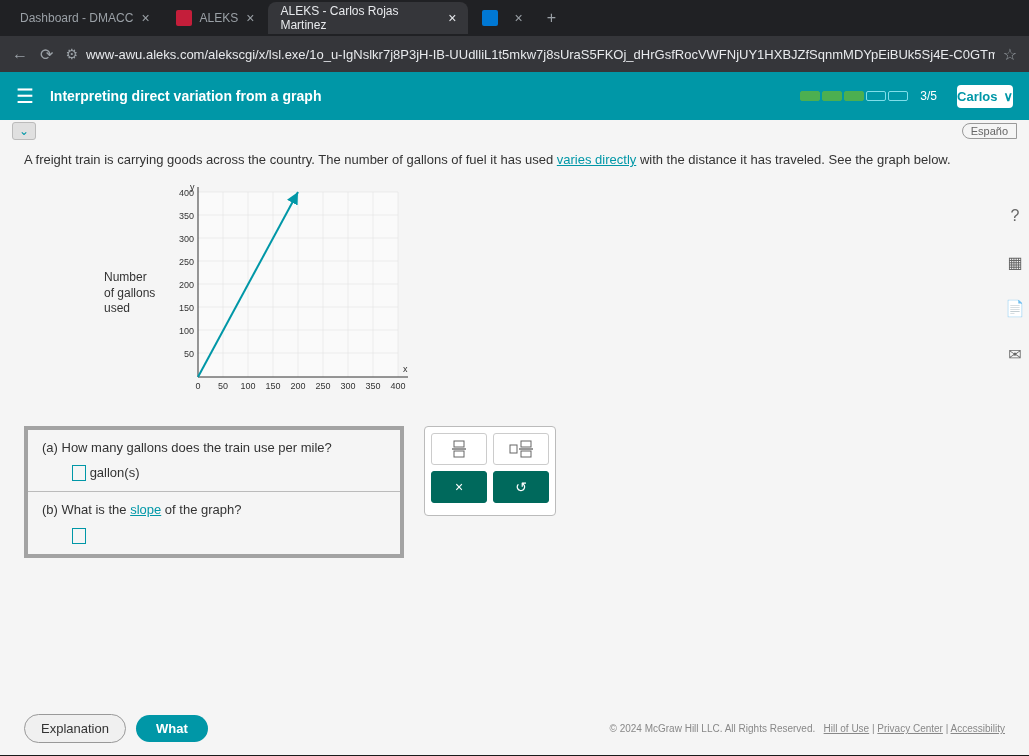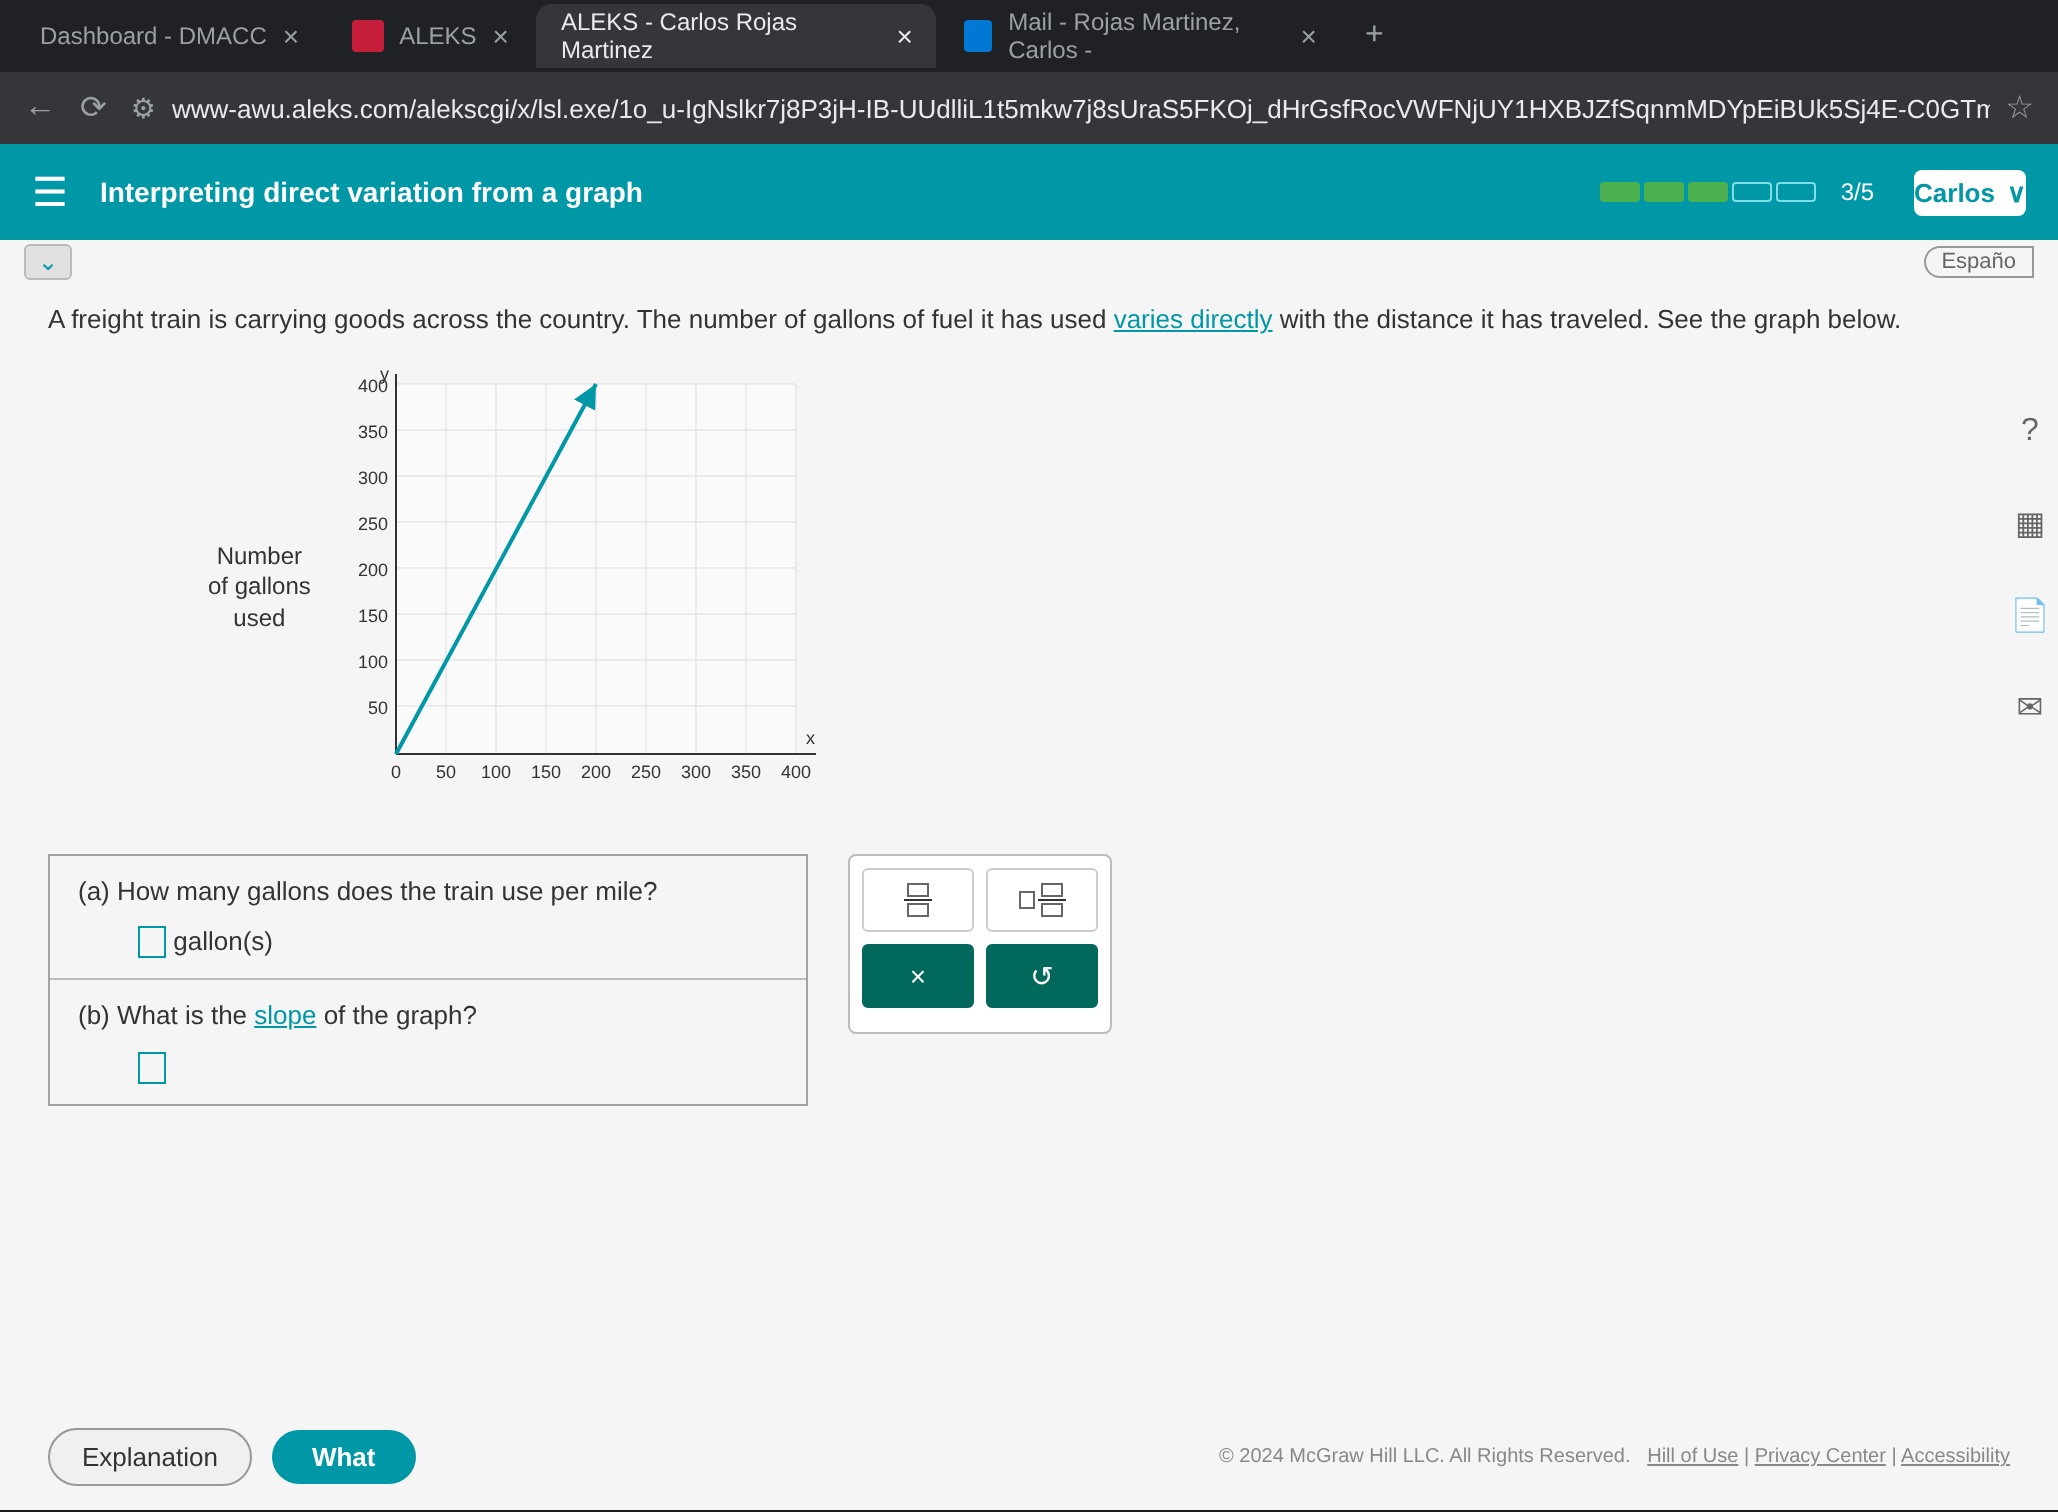--- a/index.html
+++ b/index.html
@@ -33,29 +33,29 @@
 
 .collapse-bar { background: #f5f5f5; height: 22px; display: flex; align-items: center; padding: 0 12px; }
 .collapse-btn { width: 24px; height: 18px; background: #e0e0e0; border: 1px solid #bbb; border-radius: 3px; display: flex; align-items: center; justify-content: center; color: #0097a7; font-size: 12px; }
 .espanol { margin-left: auto; border: 1px solid #999; border-radius: 10px 0 0 10px; padding: 1px 8px; font-size: 11px; color: #666; }
 
 .content { background: #f5f5f5; padding: 8px 24px 0 24px; position: relative; height: 560px; }
 .problem-text { font-size: 13px; color: #333; line-height: 1.5; }
 .link-text { color: #0097a7; text-decoration: underline; }
 
 .graph-area { display: flex; align-items: center; margin-top: 12px; margin-left: 80px; }
-.y-label { font-size: 12px; color: #333; text-align: center; margin-right: 8px; line-height: 1.3; }
+.y-label { font-size: 12px; color: #333; margin-right: 8px; line-height: 1.3; }
 .chart-svg { }
 .x-label { font-size: 12px; color: #333; text-align: center; margin-top: 4px; margin-left: 150px; }
 
 .side-tools { position: absolute; right: 0; top: 60px; display: flex; flex-direction: column; gap: 18px; }
 .tool-btn { width: 28px; height: 28px; display: flex; align-items: center; justify-content: center; color: #666; font-size: 16px; }
 
 .answer-area { display: flex; gap: 20px; margin-top: 20px; }
-.answer-box { border: 1px solid #a3a3a3; width: 380px; }
+.answer-box { border: 4px solid #a3a3a3; width: 380px; }
 .answer-part { padding: 10px 14px; border-bottom: 1px solid #bbb; font-size: 13px; color: #333; }
 .answer-part:last-child { border-bottom: none; }
 .input-placeholder { display: inline-block; width: 14px; height: 16px; border: 1px solid #0097a7; vertical-align: middle; }
 .indent { margin-left: 30px; margin-top: 10px; }
 
 .tool-palette { border: 1px solid #bbb; border-radius: 4px; padding: 6px; background: white; height: fit-content; }
 .tool-row { display: flex; gap: 6px; margin-bottom: 6px; }
 .tool-cell { width: 56px; height: 32px; border: 1px solid #ccc; border-radius: 3px; display: flex; align-items: center; justify-content: center; font-size: 14px; color: #333; background: white; }
 .tool-cell.dark { background: #00695c; color: white; border-color: #00695c; }
 
@@ -79,21 +79,20 @@
     <span class="tab-icon" style="background:#c41e3a"></span>
     <span>ALEKS</span>
     <span class="tab-close">×</span>
   </div>
   <div class="tab active">
     <span>ALEKS - Carlos Rojas Martinez</span>
     <span class="tab-close">×</span>
   </div>
   <div class="tab">
     <span class="tab-icon" style="background:#0078d4"></span>
-    <span>Mail - Rojas Martinez, Carlos -</span>
     <span class="tab-close">×</span>
   </div>
   <div class="new-tab">+</div>
 </div>
 
 <div class="url-bar">
   <span class="url-controls">←</span>
   <span class="url-controls">⟳</span>
   <span class="url-icon">⚙</span>
   <span class="url-text">www-awu.aleks.com/alekscgi/x/lsl.exe/1o_u-IgNslkr7j8P3jH-IB-UUdlliL1t5mkw7j8sUraS5FKOj_dHrGsfRocVWFNjUY1HXBJZfSqnmMDYpEiBUk5Sj4E-C0GTmcy1oFusOQdZyh4GR?1oBw7QYjI...</span>

